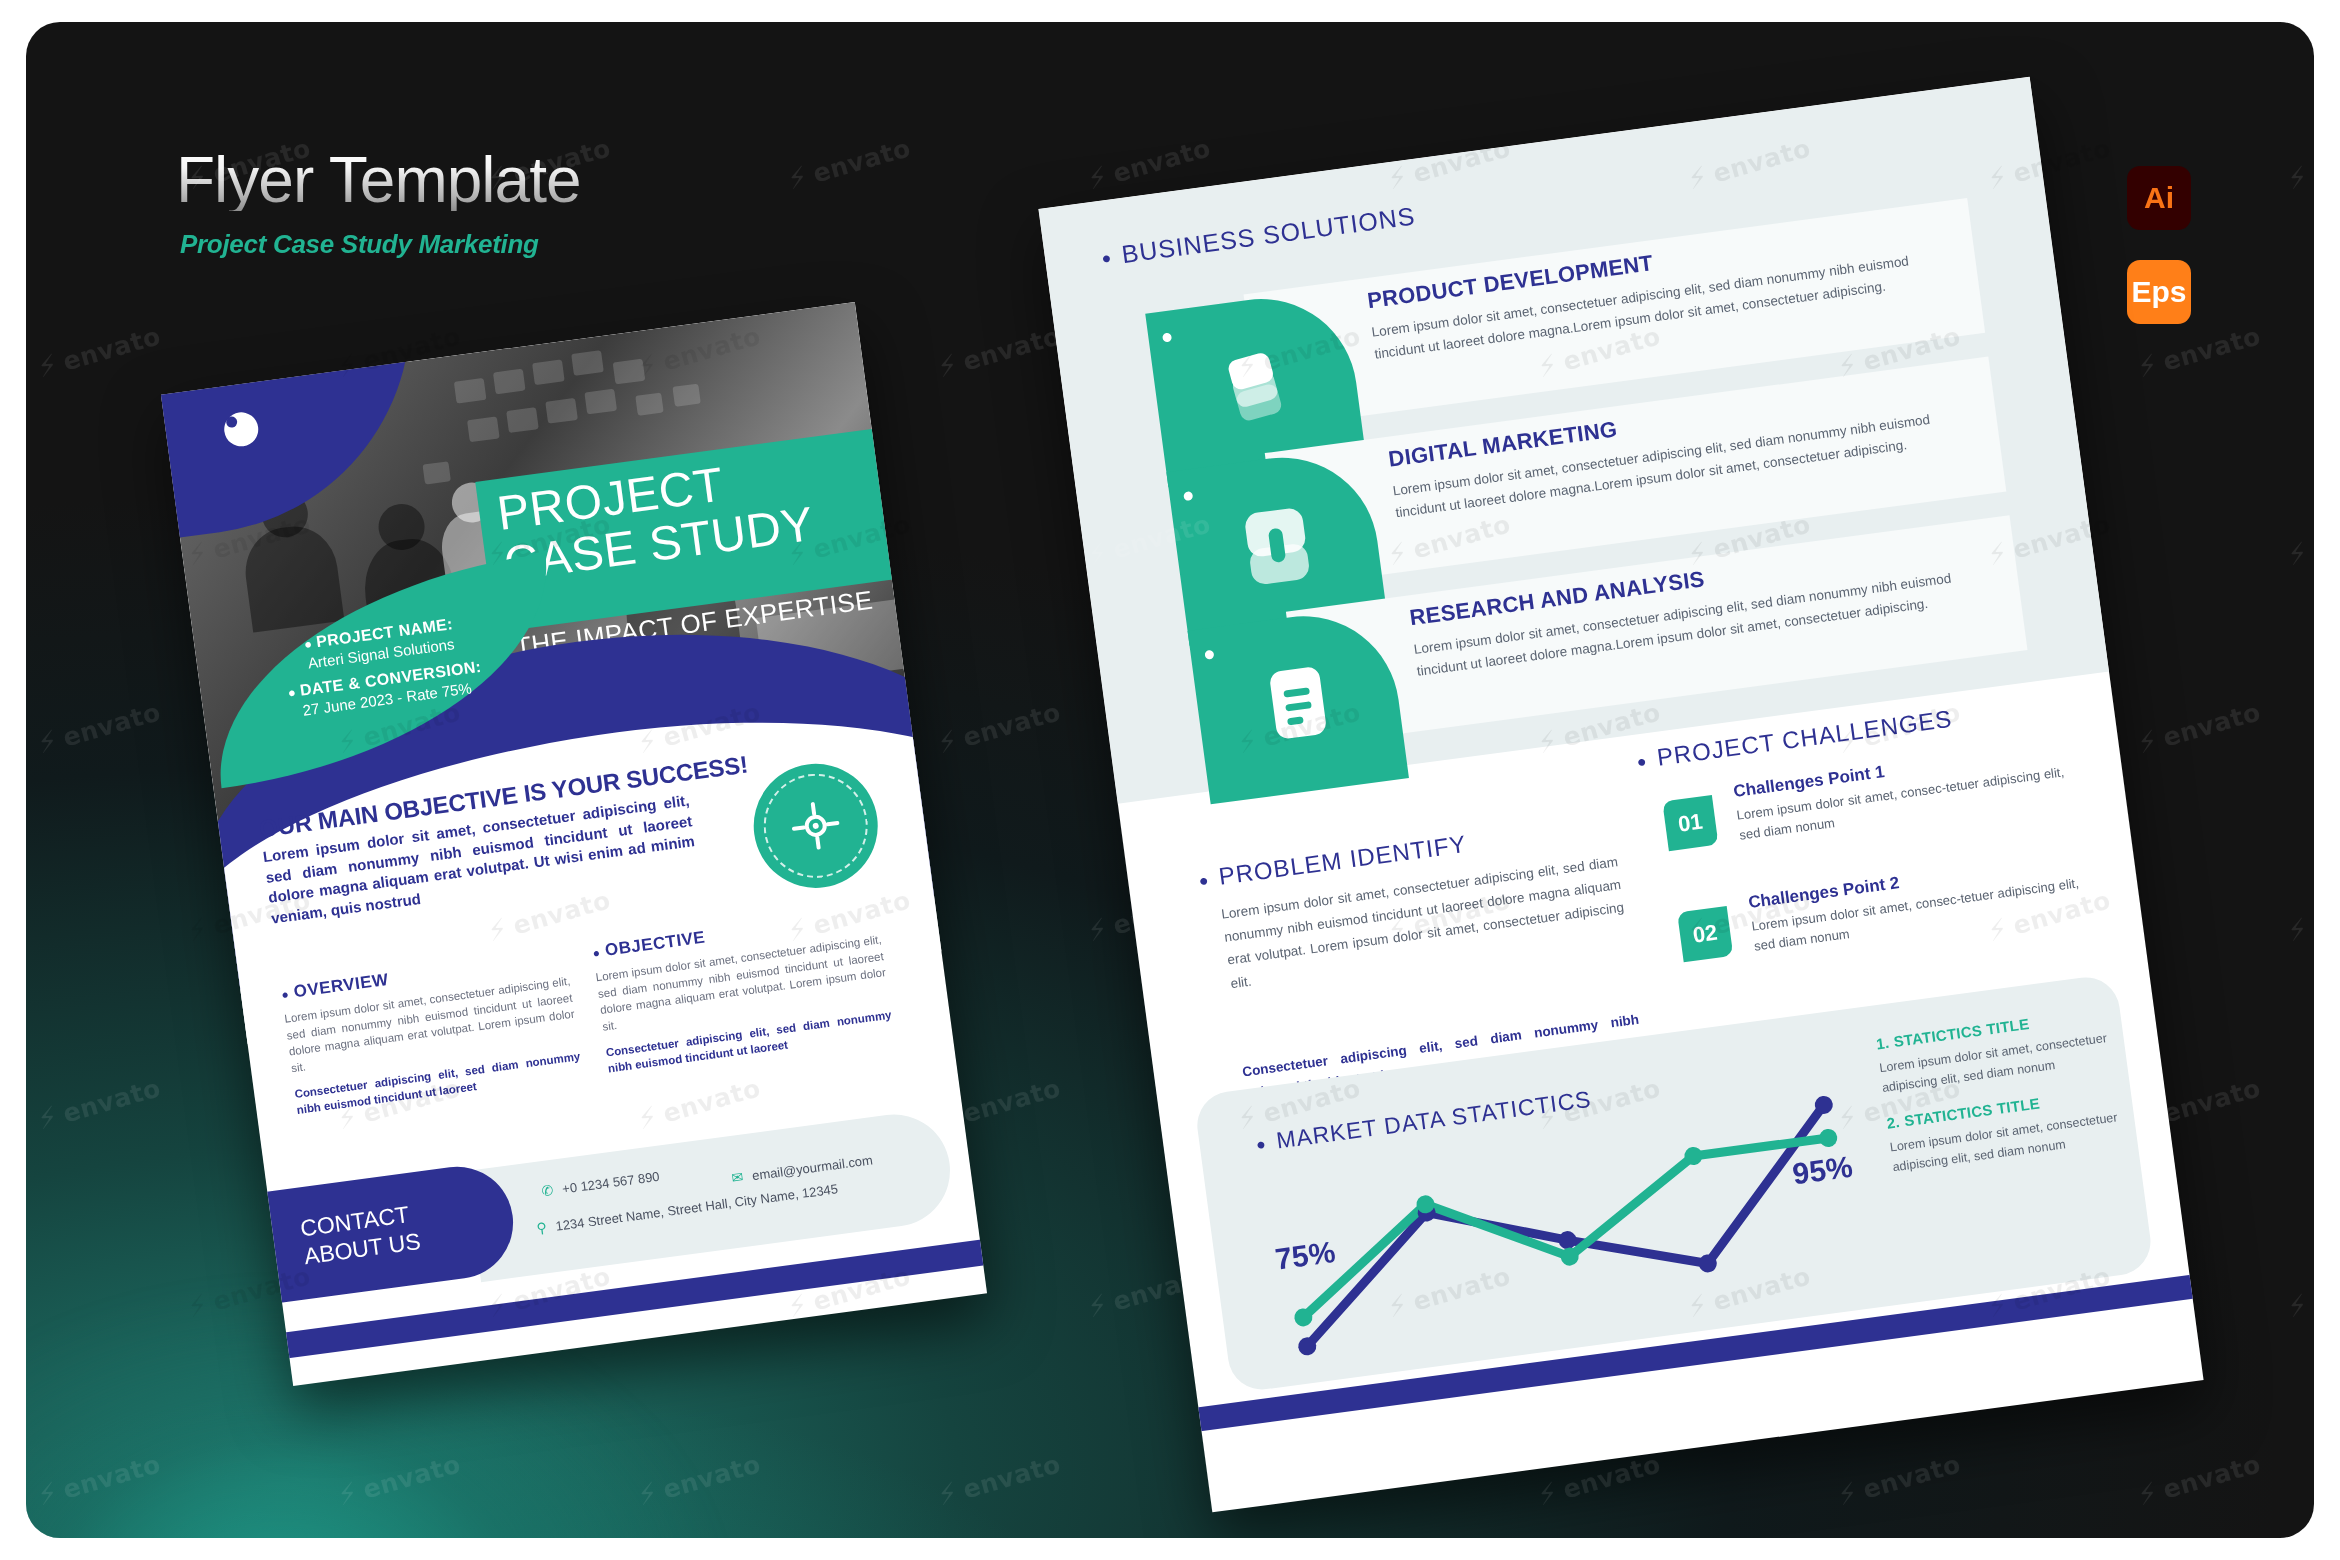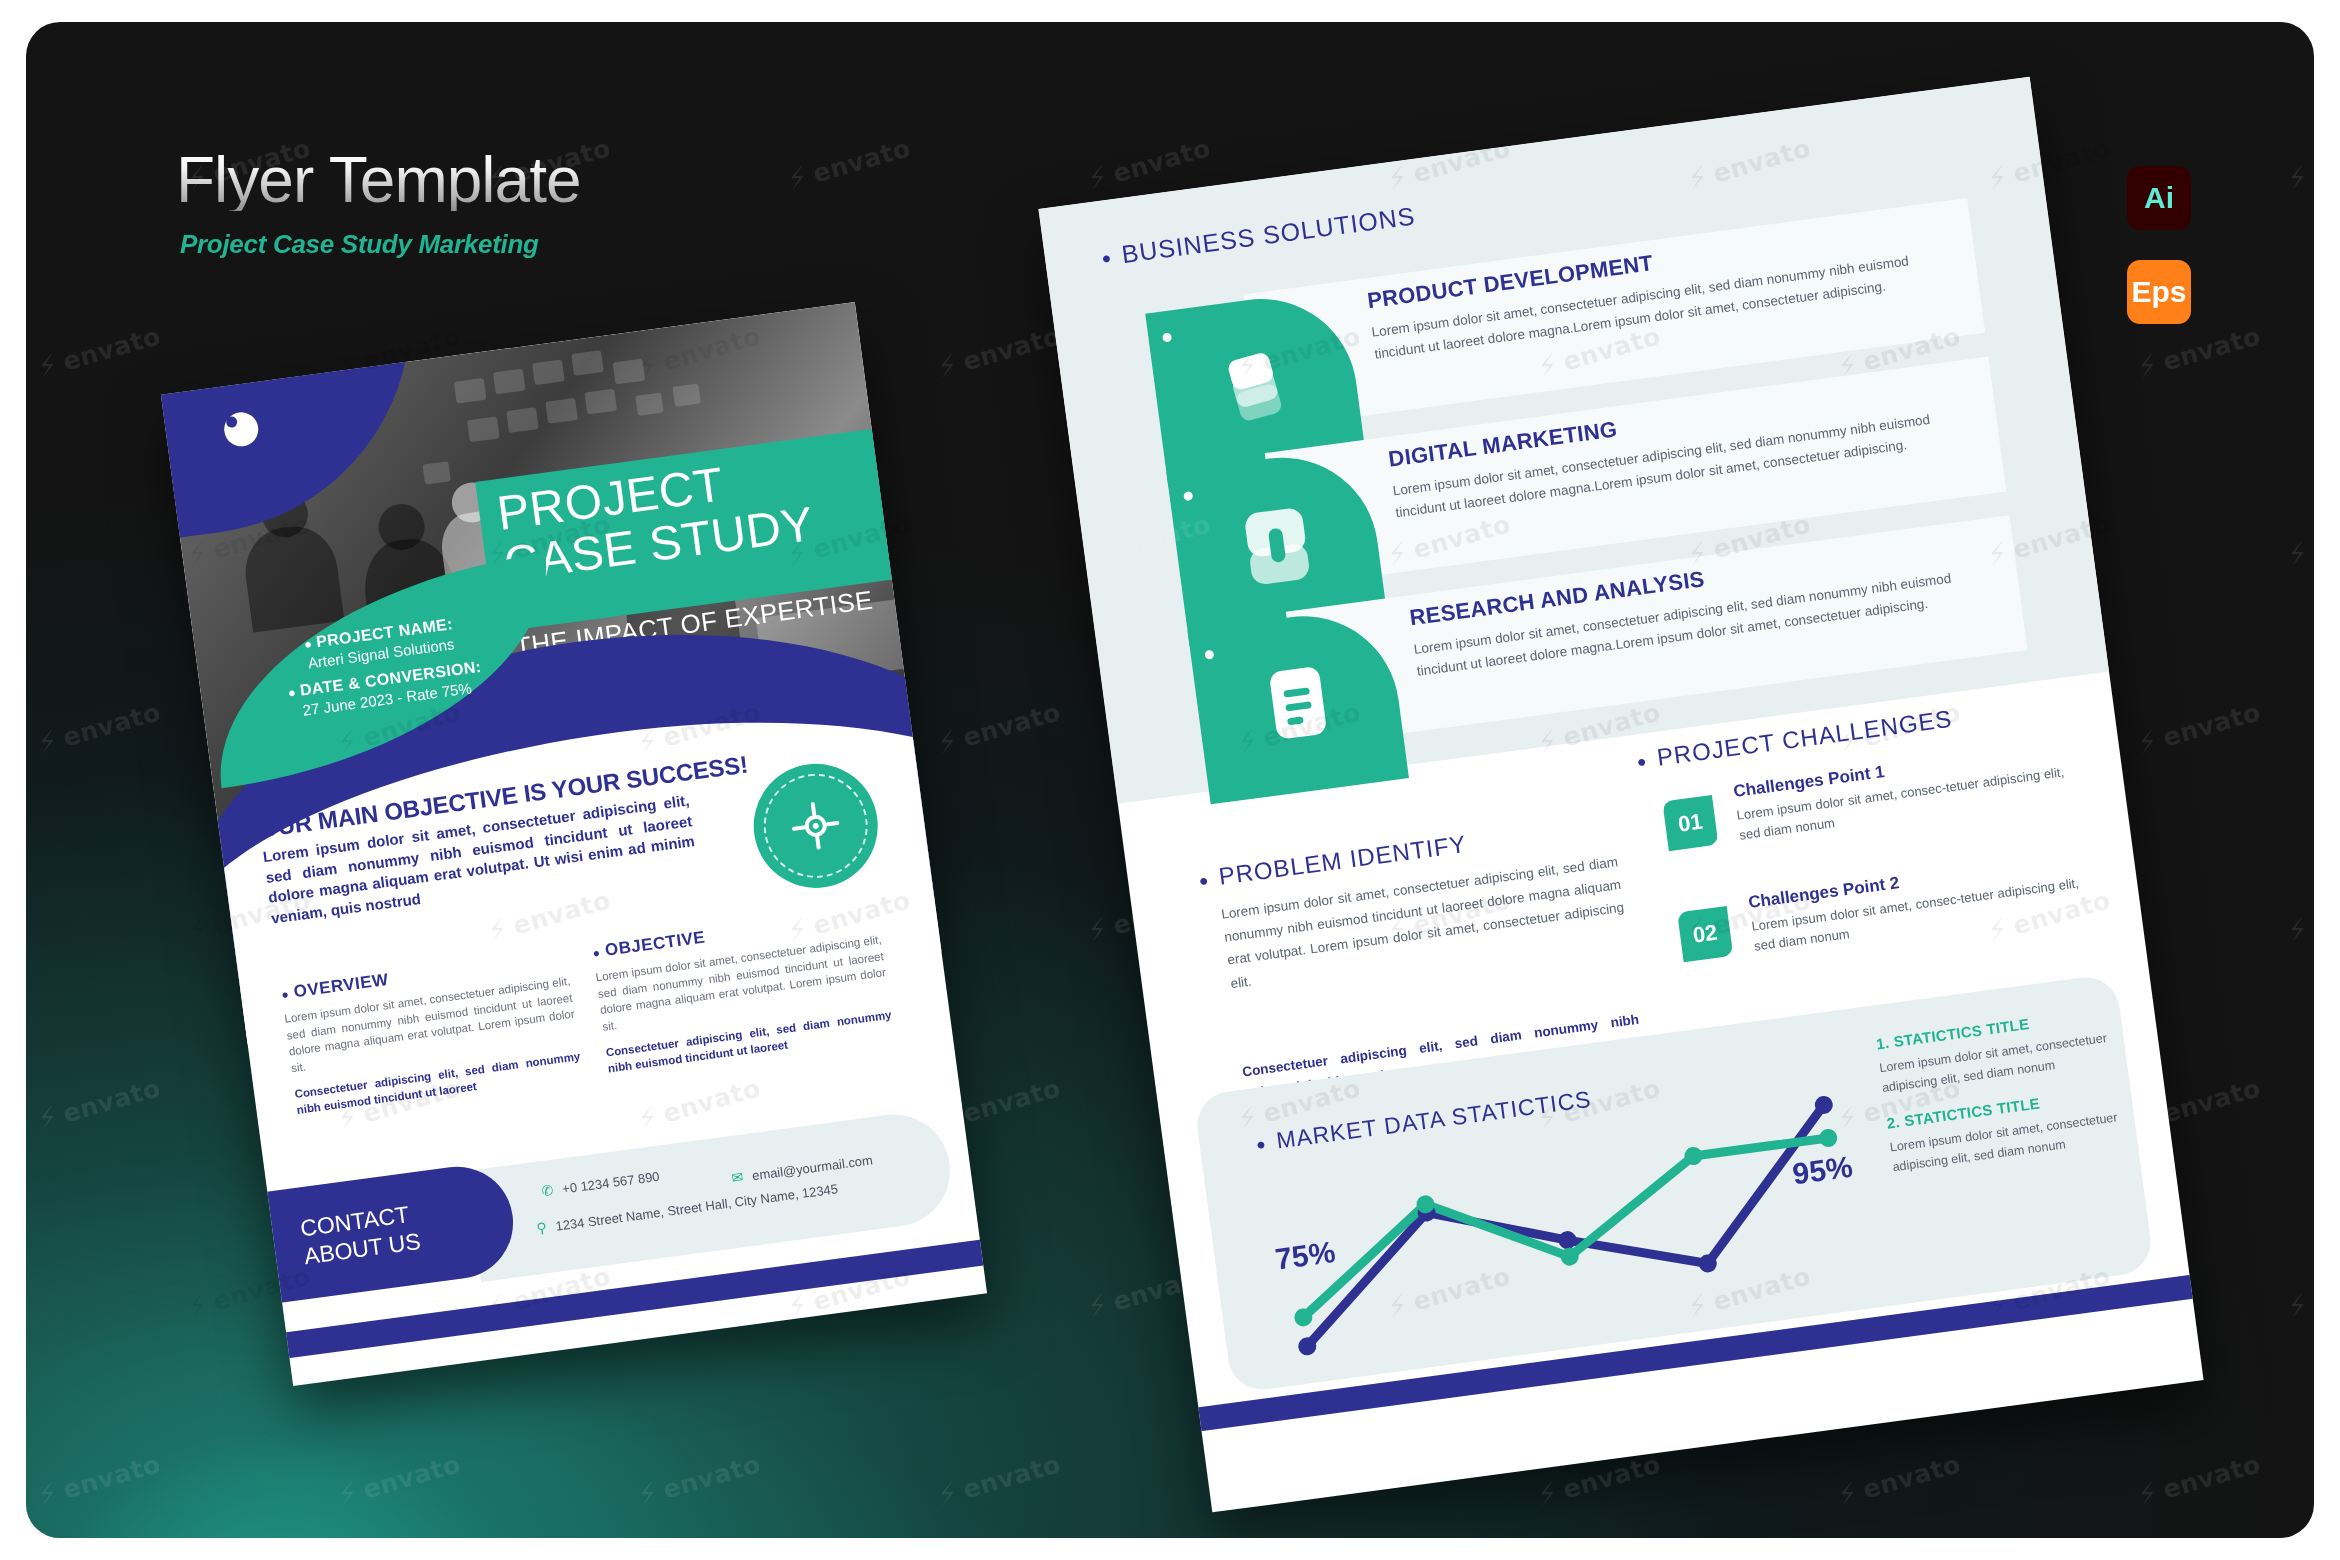--- a/index.html
+++ b/index.html
@@ -61,21 +61,21 @@
     color:#21b392;
     font-family:"Liberation Sans",sans-serif;
   }
 
   
   .badge{
     position:absolute;width:64px;height:64px;border-radius:13px;
     display:flex;align-items:center;justify-content:center;
     font-size:30px;font-weight:700;font-family:"Liberation Sans",sans-serif;
   }
-  #badge-ai{right:123px;top:144px;background:#330000;color:#5eead4;}
+  #badge-ai{right:123px;top:144px;background:#330000;color:#f97316;}
   #badge-eps{right:123px;top:238px;background:#ff7f18;color:#ffffff;}
 
   
   .flyer{position:absolute;background:#fff;overflow:hidden;box-shadow:0 26px 60px rgba(0,0,0,.55);}
 
   
   #flyer-left{
     left:198px;top:322px;width:700px;height:1000px;
     transform:rotate(-7.6deg);
     transform-origin:50% 50%;

